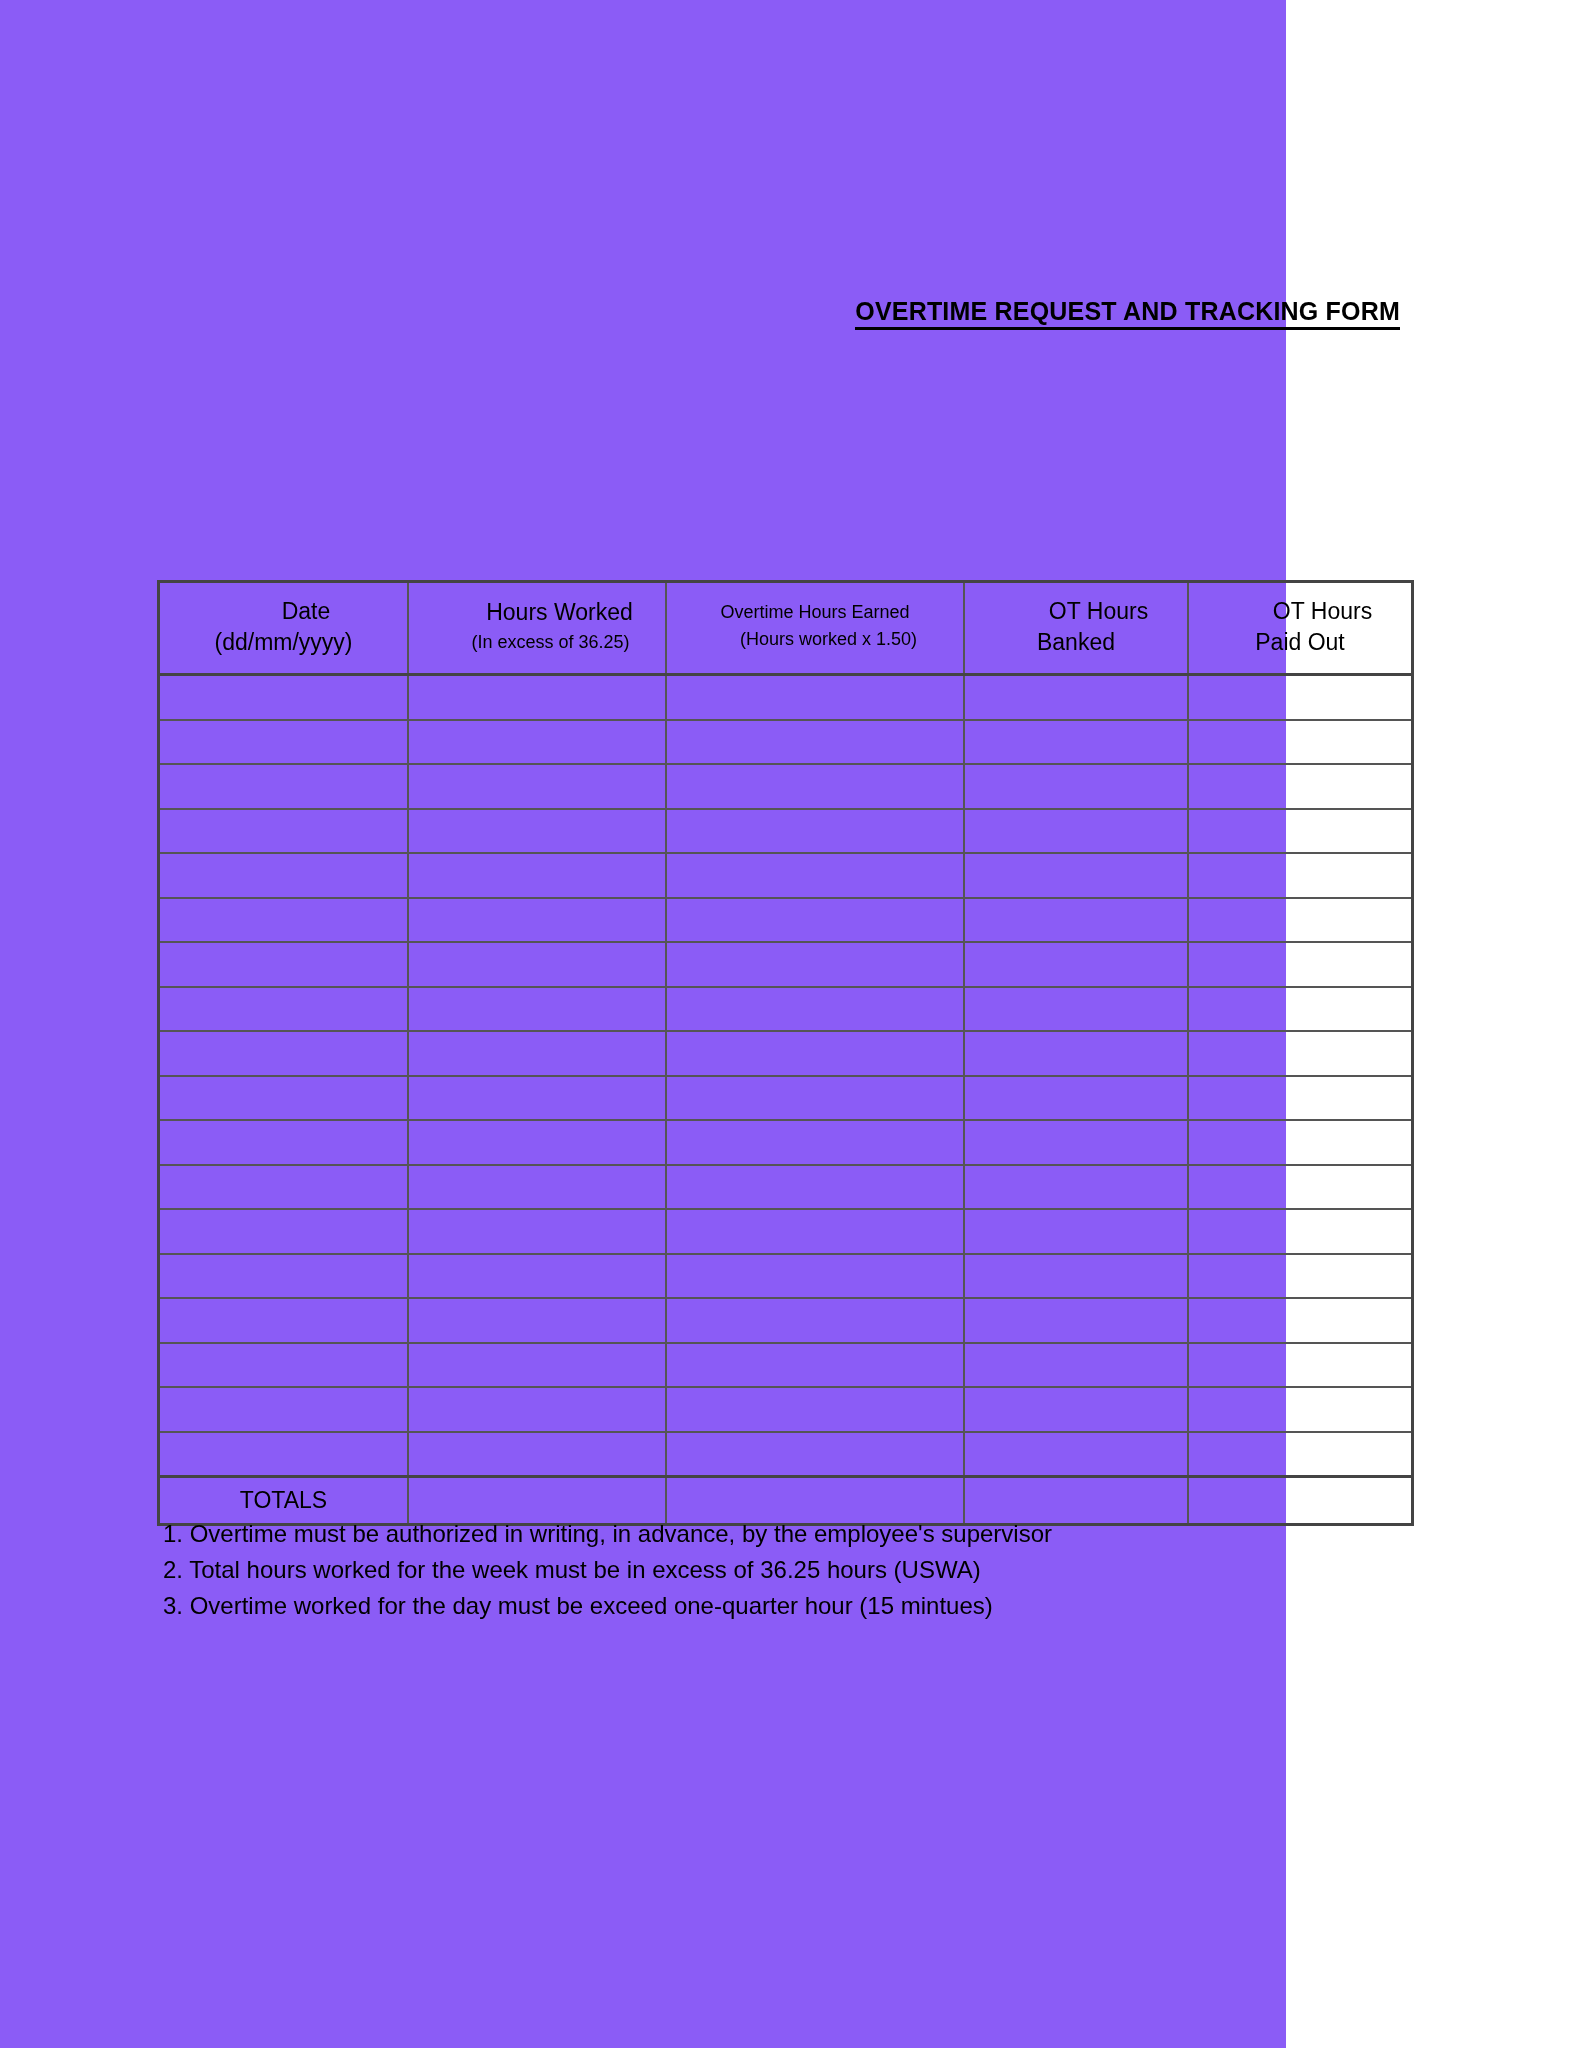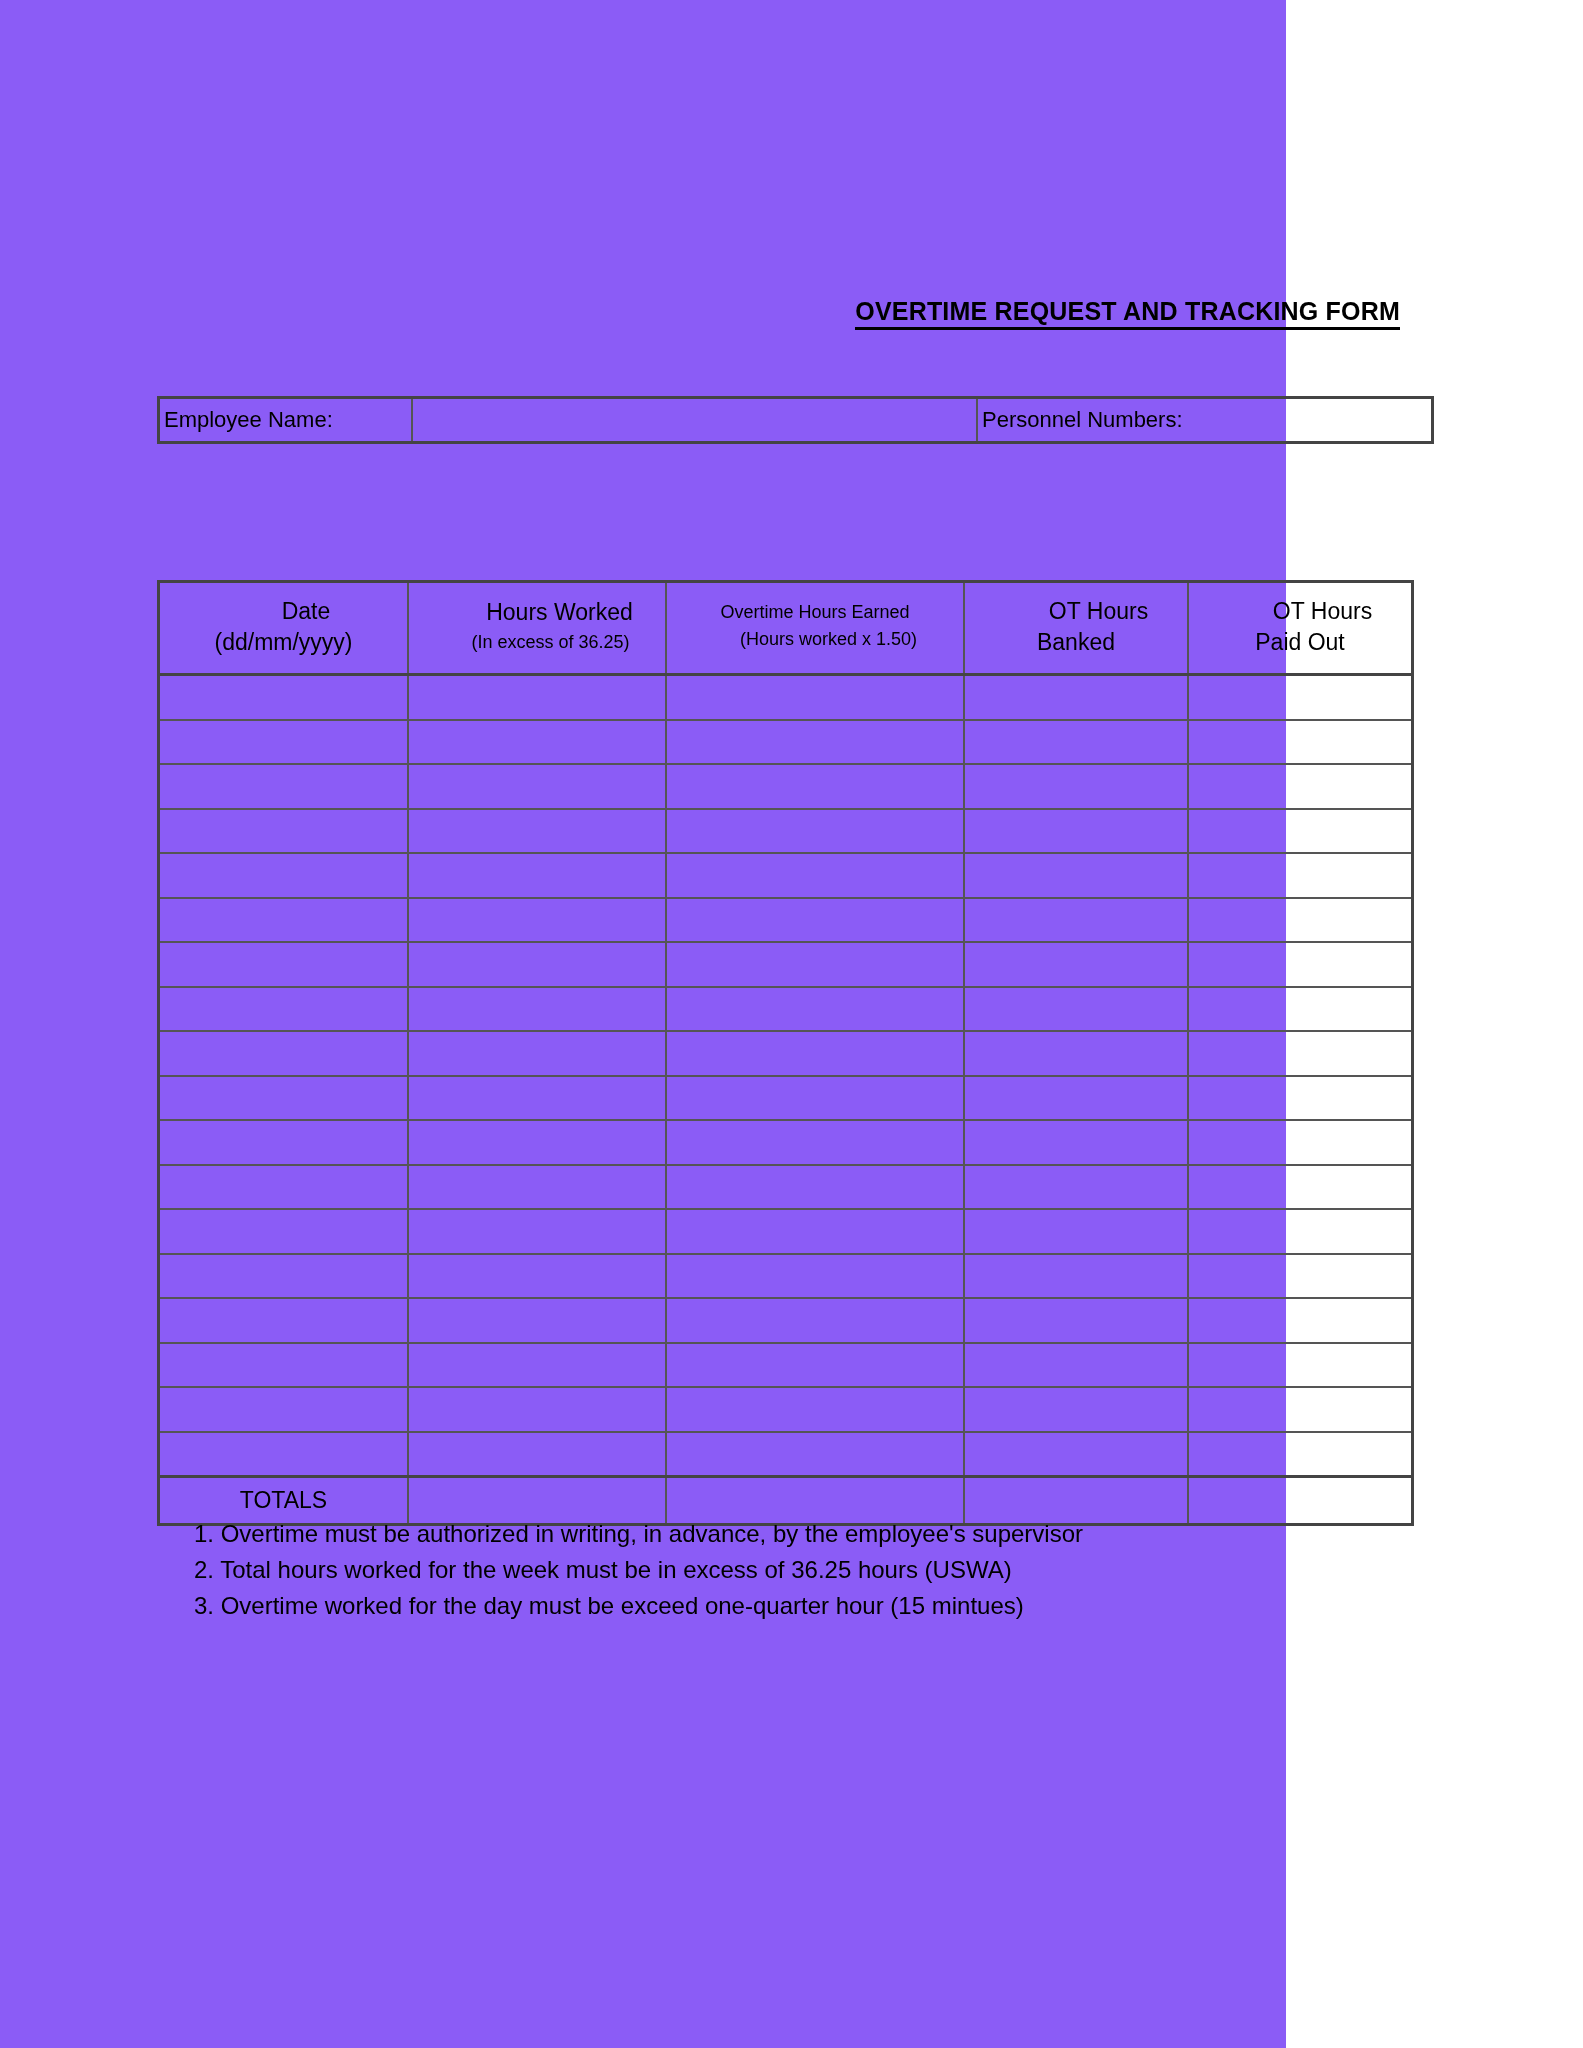--- a/index.html
+++ b/index.html
@@ -128,46 +128,40 @@
   .c3 { width: 296px; }
   .c4 { width: 222px; }
   .c5 { width: 222px; }
 
   
   .notes {
     position: absolute;
     left: 163px;
     top: 1518px;
     width: 1250px;
-    margin-left: 31px;
   }
   .note-item {
     font-size: 24px;
     line-height: 1.37;
     white-space: nowrap;
     margin: 0;
     padding: 0 0 3px 0;
   }
 </style>
 </head>
 <body>
 
 <div class="page">
 
   <div class="title-wrap">
     <span class="doc-title">OVERTIME REQUEST AND TRACKING FORM</span>
   </div>
 
   <table class="info-table">
     <tbody>
-      <tr>
-        <td class="col-lbl">Employee Name:</td>
-        <td class="col-blank"></td>
-        <td class="col-lbl2">Personnel Numbers:</td>
-      </tr>
     </tbody>
   </table>
 
   <table class="main-table">
     <thead>
       <tr>
         <th class="c1">
           <span class="hdr-line1">Date</span>
           <span class="hdr-line2">(dd/mm/yyyy)</span>
         </th>

